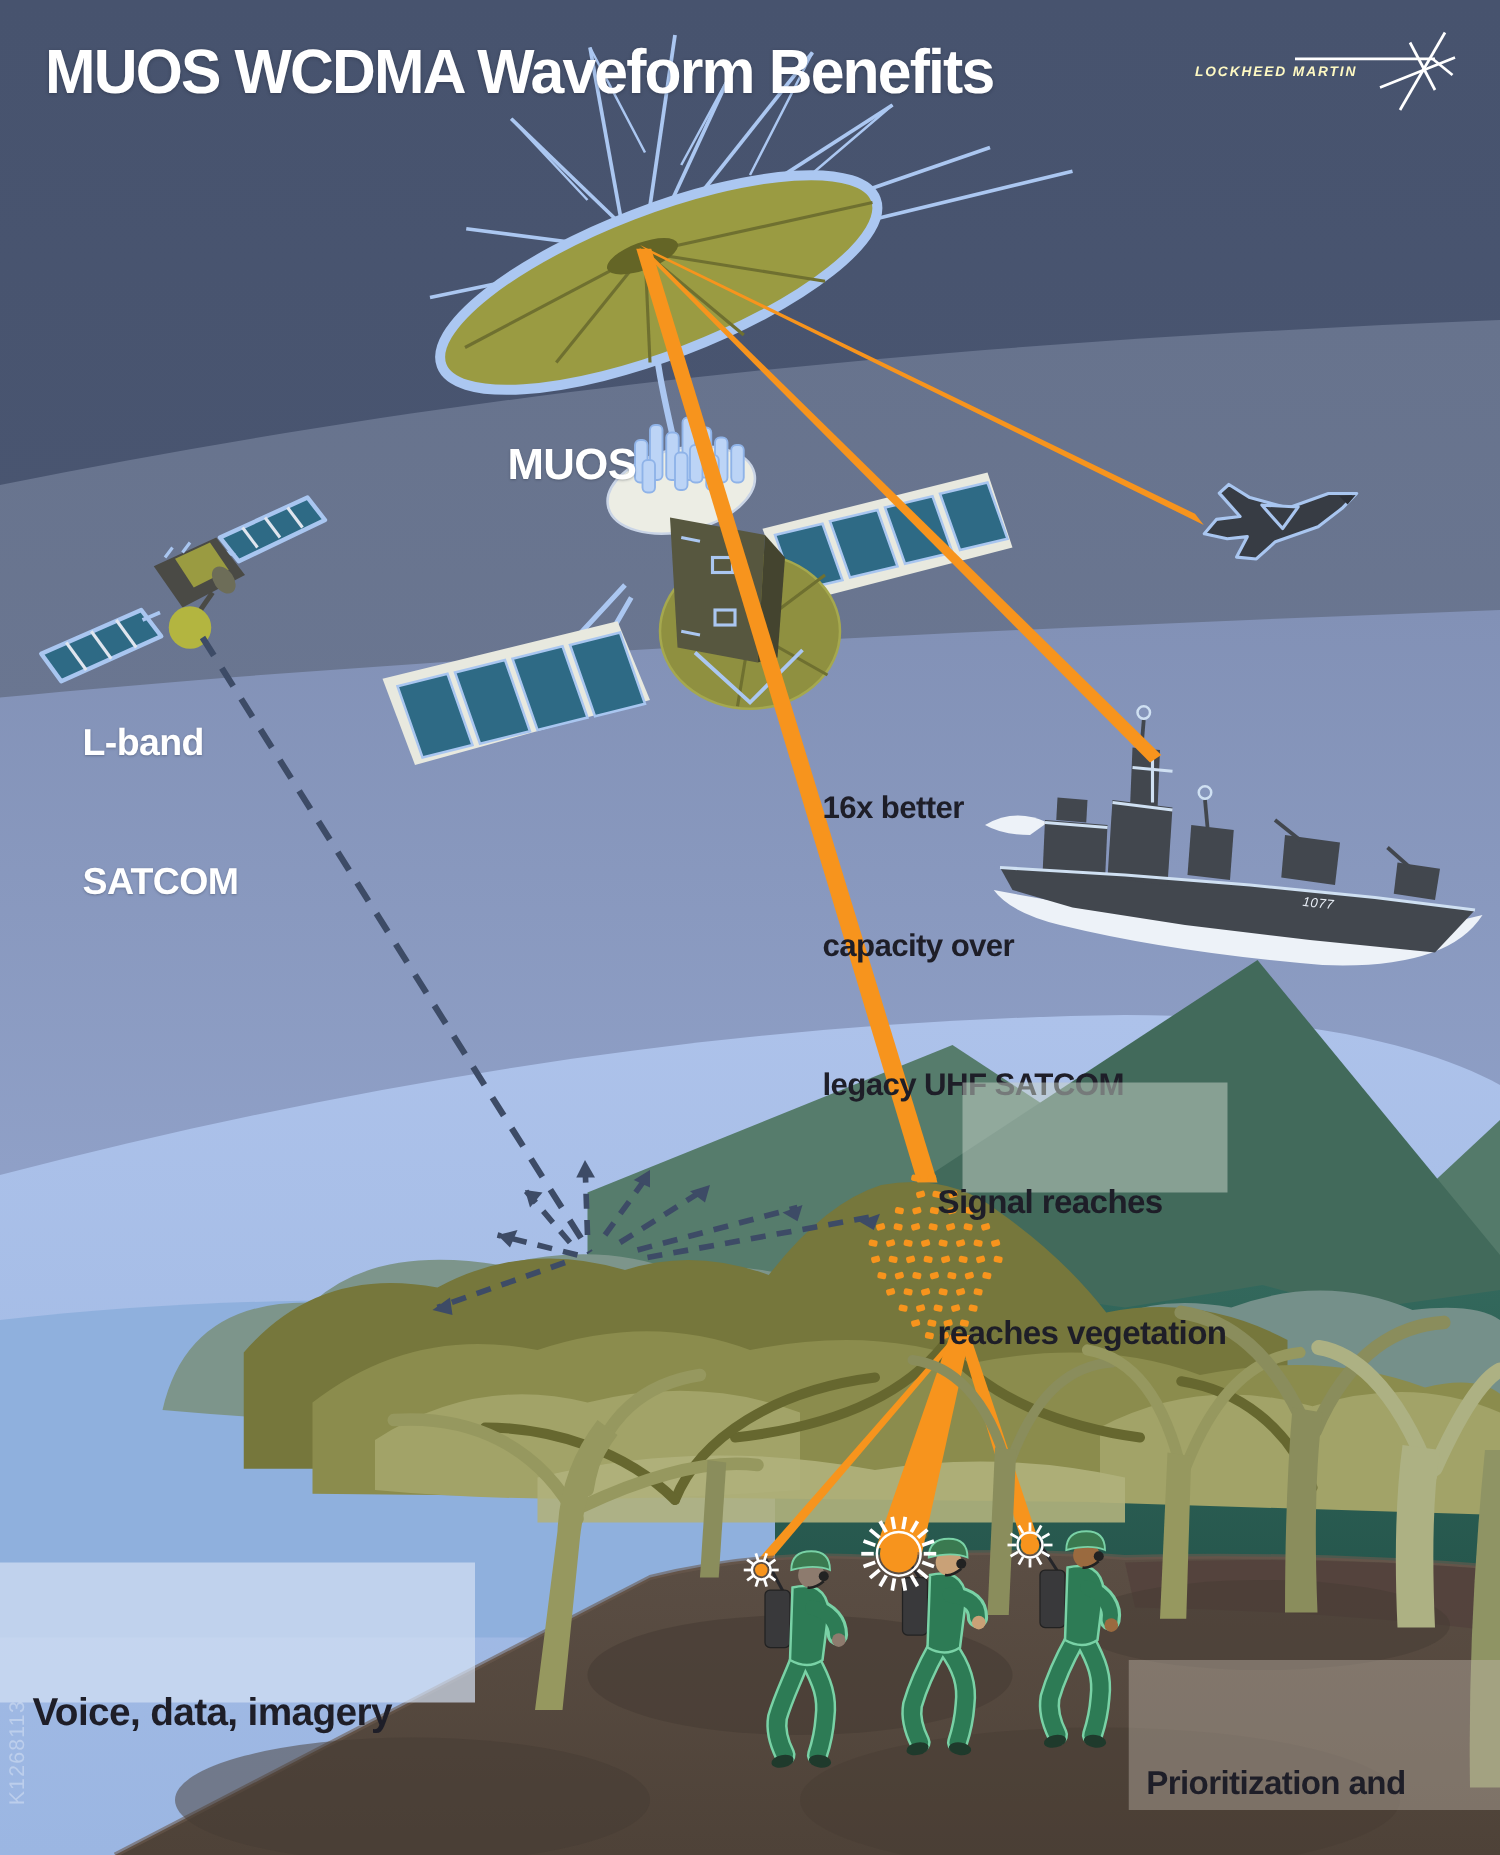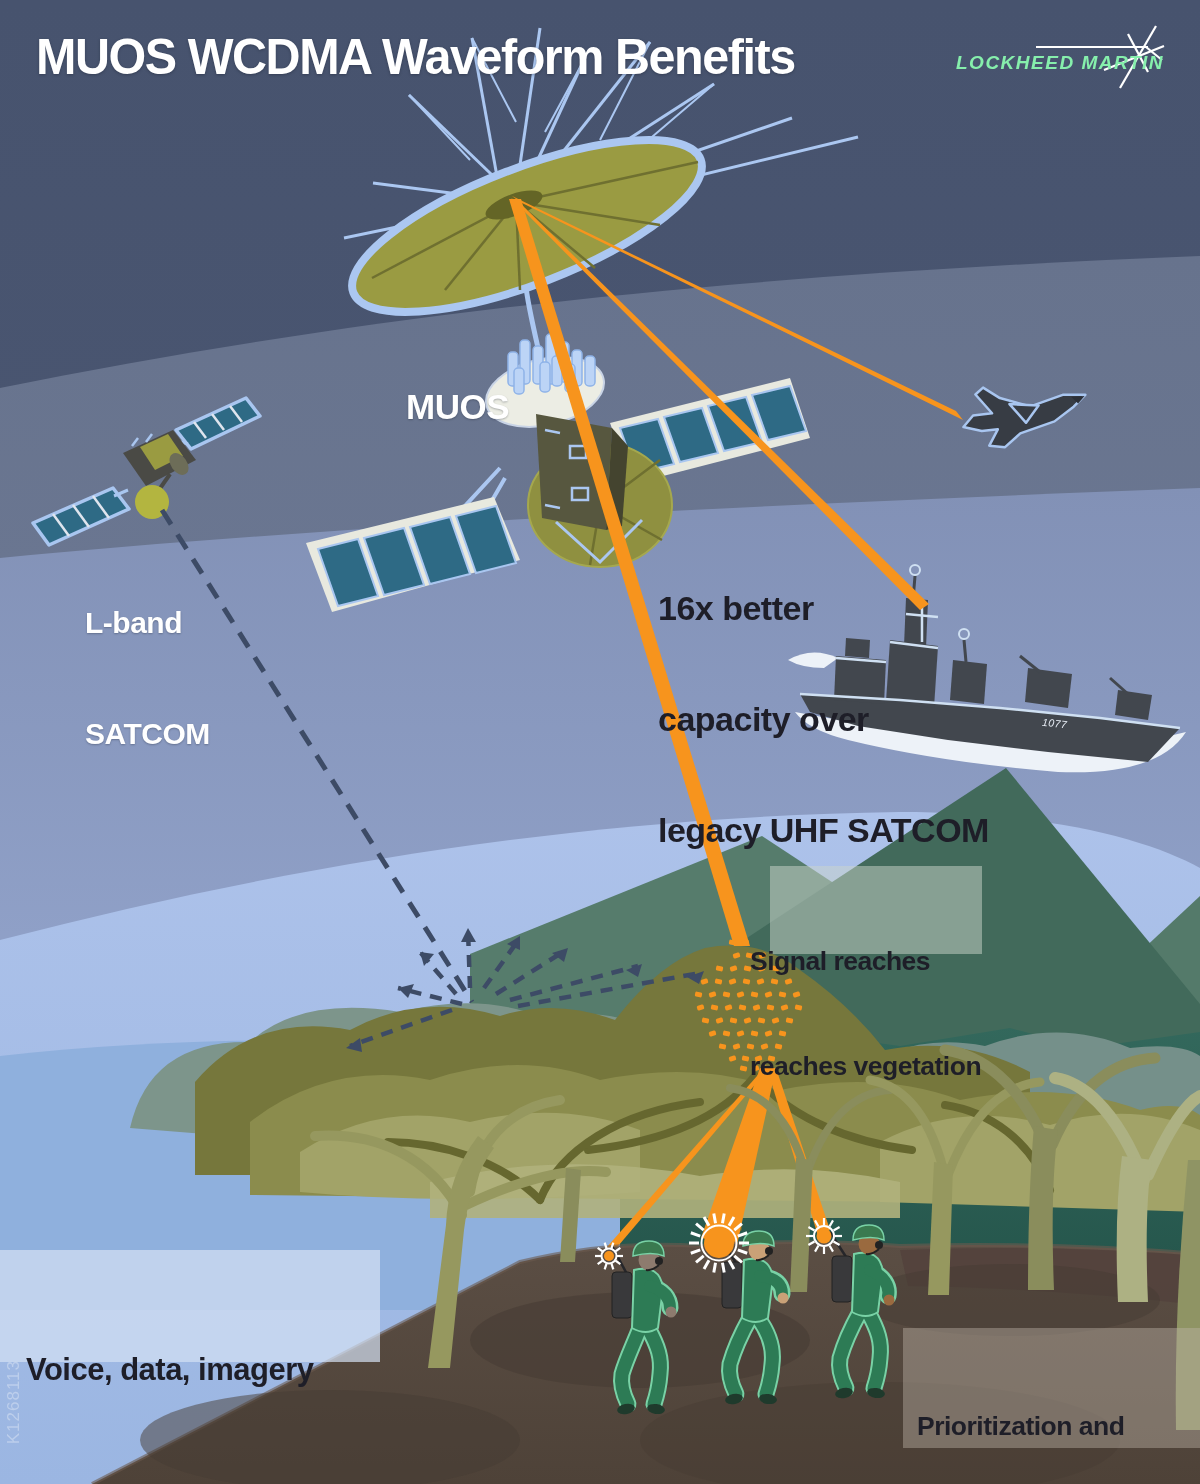--- a/index.html
+++ b/index.html
@@ -3,28 +3,28 @@
 <meta charset="utf-8">
 <style>
   html,body{margin:0;padding:0;background:#2e3748;}
   .stage{position:relative;width:1200px;height:1484px;overflow:hidden;
          font-family:Liberation Sans, sans-serif;}
   .stage svg{position:absolute;left:0;top:0;}
   .txt{position:absolute;white-space:pre;}
   .title{left:36px;top:28px;font-size:50px;font-weight:bold;color:#fff;
          letter-spacing:-1.5px;transform:scaleX(.97);transform-origin:left top;
          text-shadow:0 1px 3px rgba(20,25,40,.35);}
-  .logo-text{left:956px;top:52px;font-size:19px;font-weight:bold;font-style:italic;
-         color:#86efac;letter-spacing:1.5px;}
+  .logo-text{left:956px;top:52px;font-size:11px;font-weight:bold;font-style:italic;
+         color:#fef9c3;letter-spacing:1.5px;}
   .lbl-w{color:#fff;font-weight:bold;letter-spacing:-.5px;
          text-shadow:0 1px 2px rgba(20,25,40,.3);}
-  .muos{left:406px;top:352px;font-size:35px;margin-top:35px;}
-  .lband{left:66px;top:530px;font-size:30px;line-height:37px;margin-left:19px;}
+  .muos{left:406px;top:352px;font-size:35px;}
+  .lband{left:66px;top:502px;font-size:30px;line-height:37px;}
   .lbl-d{color:#1e1e28;font-weight:bold;letter-spacing:-.5px;}
-  .capacity{left:658px;top:516px;font-size:34px;line-height:37px;}
+  .capacity{left:658px;top:554px;font-size:25px;line-height:37px;}
   .box{position:absolute;}
   .veg-box{left:770px;top:866px;width:212px;height:88px;background:rgba(203,214,204,.5);}
   .veg-text{left:750px;top:874px;font-size:26.5px;line-height:35px;}
   .voice-box{left:0px;top:1250px;width:380px;height:112px;background:rgba(212,225,243,.7);}
   .voice-text{left:26px;top:1262px;font-size:31px;line-height:43px;}
   .prio-box{left:903px;top:1328px;width:297px;height:120px;background:rgba(190,181,170,.42);}
   .prio-text{left:917px;top:1336px;font-size:26.5px;line-height:36px;}
   .watermark{left:4px;top:1360px;font-size:17px;color:rgba(219,230,246,.5);
          letter-spacing:1px;writing-mode:vertical-rl;transform:rotate(180deg);}
   .hull{left:1042px;top:717px;font-size:10.5px;color:#e8eef6;font-style:italic;

